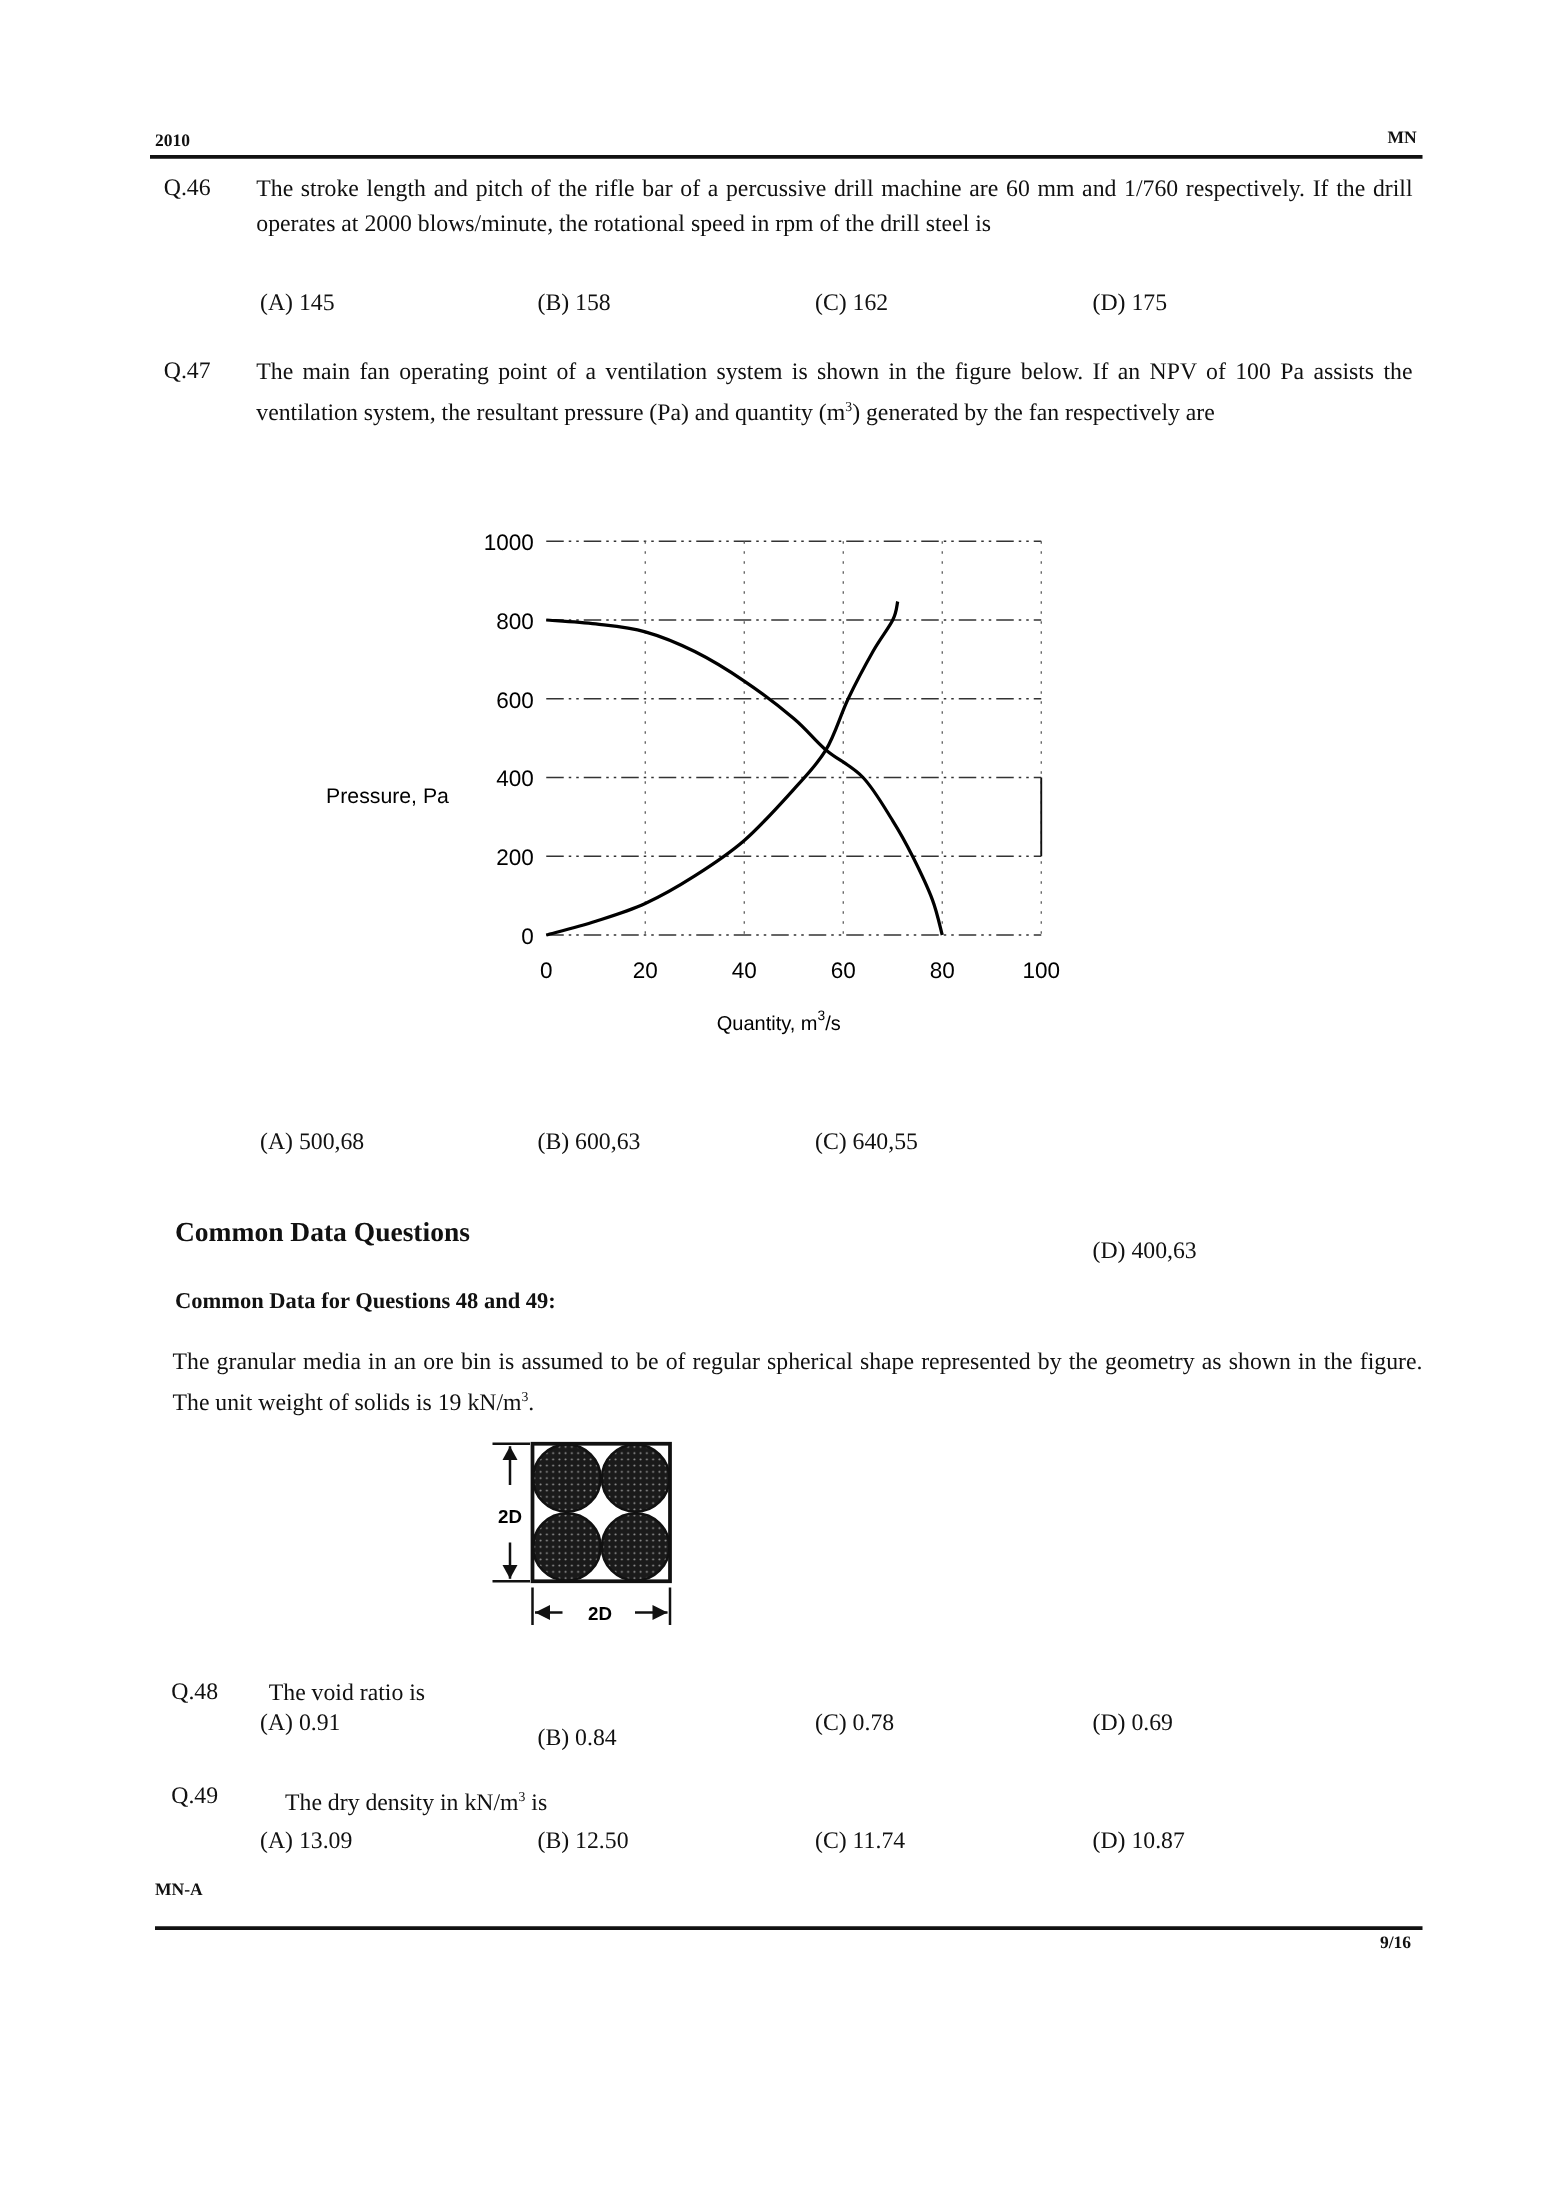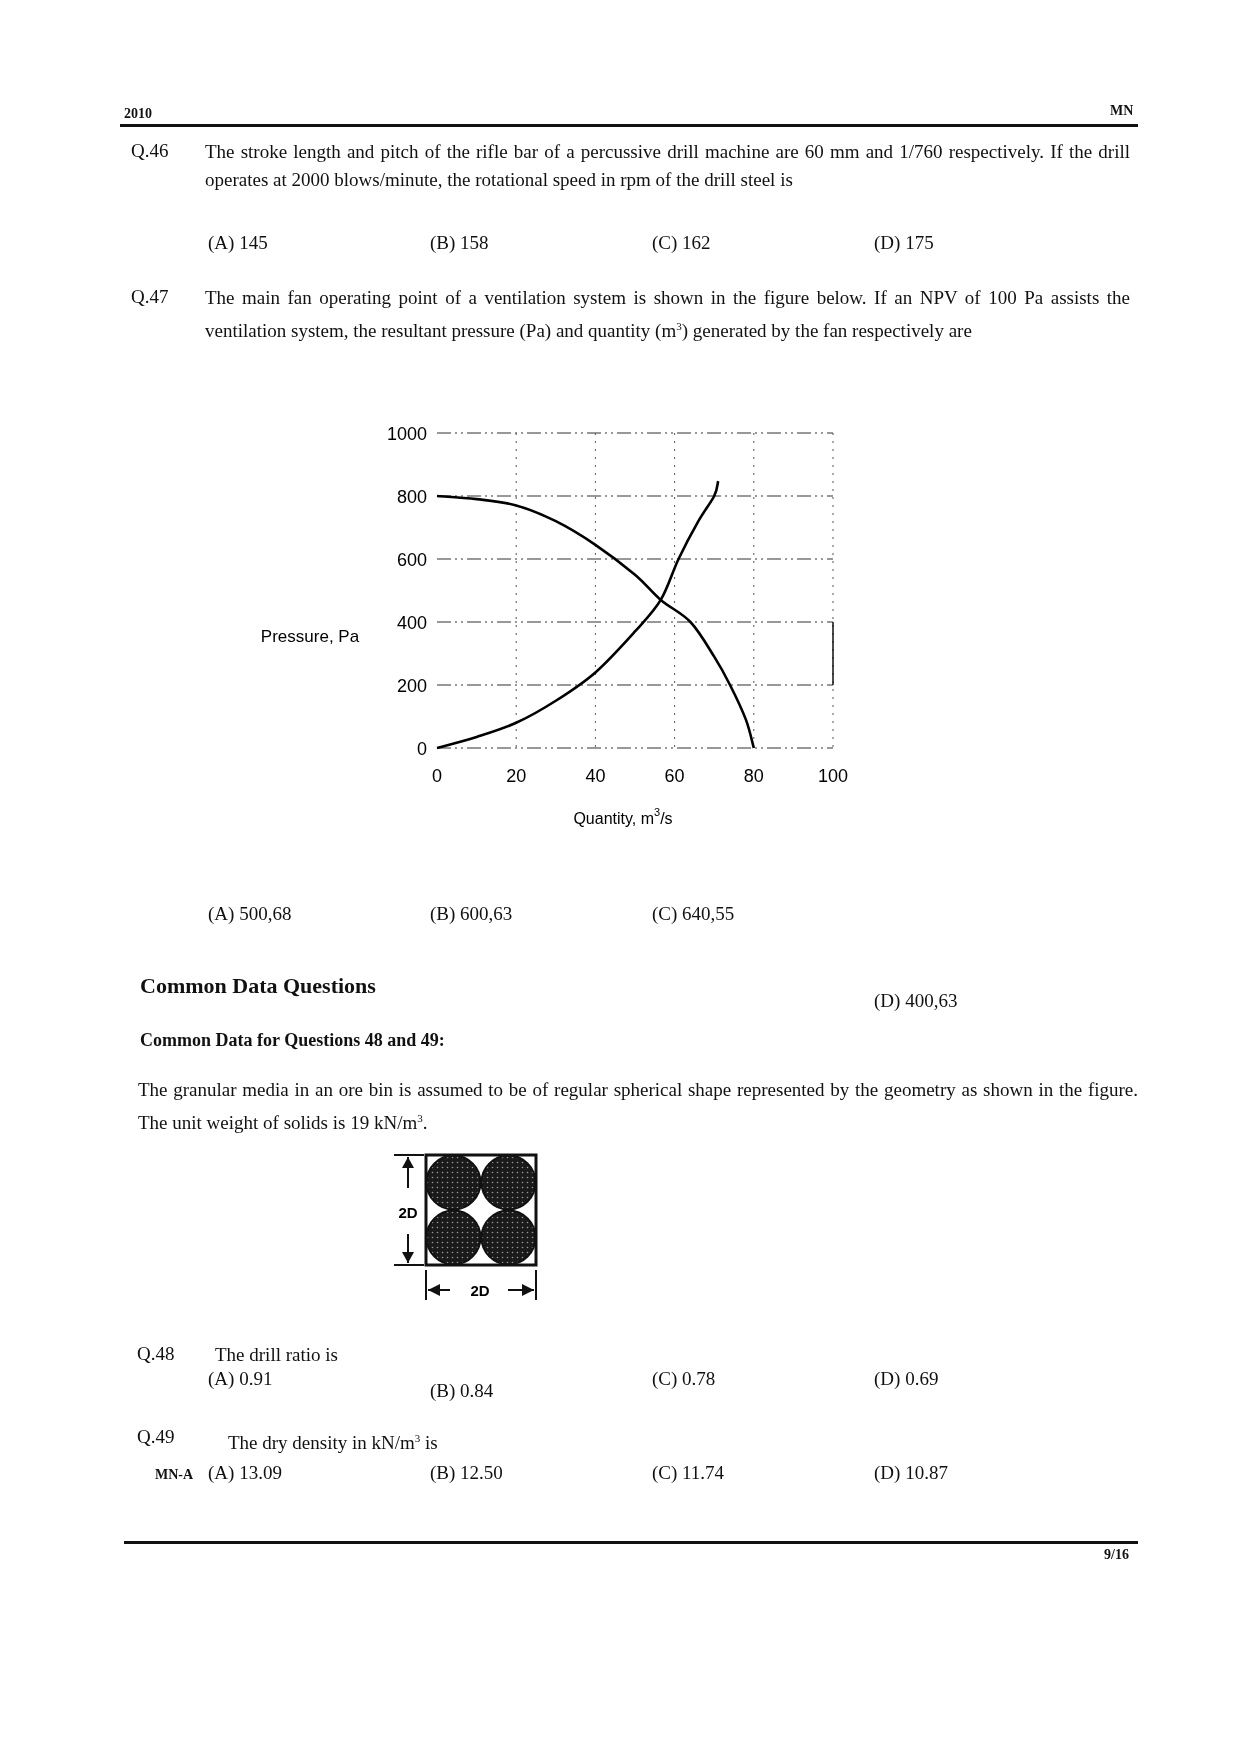--- a/index.html
+++ b/index.html
@@ -108,28 +108,28 @@
     <line x1="156" y1="130" x2="156" y2="160" stroke="#111" stroke-width="2"></line>
     <line x1="48" y1="150" x2="70" y2="150" stroke="#111" stroke-width="2"></line>
     <polygon points="48,150 60,144 60,156" fill="#111"></polygon>
     <line x1="128" y1="150" x2="154" y2="150" stroke="#111" stroke-width="2"></line>
     <polygon points="154,150 142,144 142,156" fill="#111"></polygon>
     <text x="100" y="156" font-size="15" font-weight="bold" text-anchor="middle">2D</text>
   </g>
 </svg>
 
 <div class="qnum" style="left:137px; top:1343px;">Q.48</div>
-<div class="qtext" style="left:215px; top:1341px;">The drill ratio is</div>
+<div class="qtext" style="left:215px; top:1341px;">The void ratio is</div>
 <div class="opt" style="left:208px; top:1368px;">(A) 0.91</div>
 <div class="opt" style="left:430px; top:1380px;">(B) 0.84</div>
 <div class="opt" style="left:652px; top:1368px;">(C) 0.78</div>
 <div class="opt" style="left:874px; top:1368px;">(D) 0.69</div>
 
 <div class="qnum" style="left:137px; top:1426px;">Q.49</div>
 <div class="qtext" style="left:212px; top:1424px;margin-left:16px;"><span>The dry density in kN/m</span><sup>3</sup><span> is</span></div>
 <div class="opt" style="left:208px; top:1462px;">(A) 13.09</div>
 <div class="opt" style="left:430px; top:1462px;">(B) 12.50</div>
 <div class="opt" style="left:652px; top:1462px;">(C) 11.74</div>
 <div class="opt" style="left:874px; top:1462px;">(D) 10.87</div>
 
 <div class="rule" style="left:124px; top:1541px; width:1014px;"></div>
-<div class="abs hdr" style="left:124px; top:1467px;margin-left:31px;">MN-A</div>
+<div class="abs hdr" style="left:124px; top:1505px;">MN-A</div>
 <div class="abs hdr" style="left:1104px; top:1547px;">9/16</div>
 
 </body></html>

